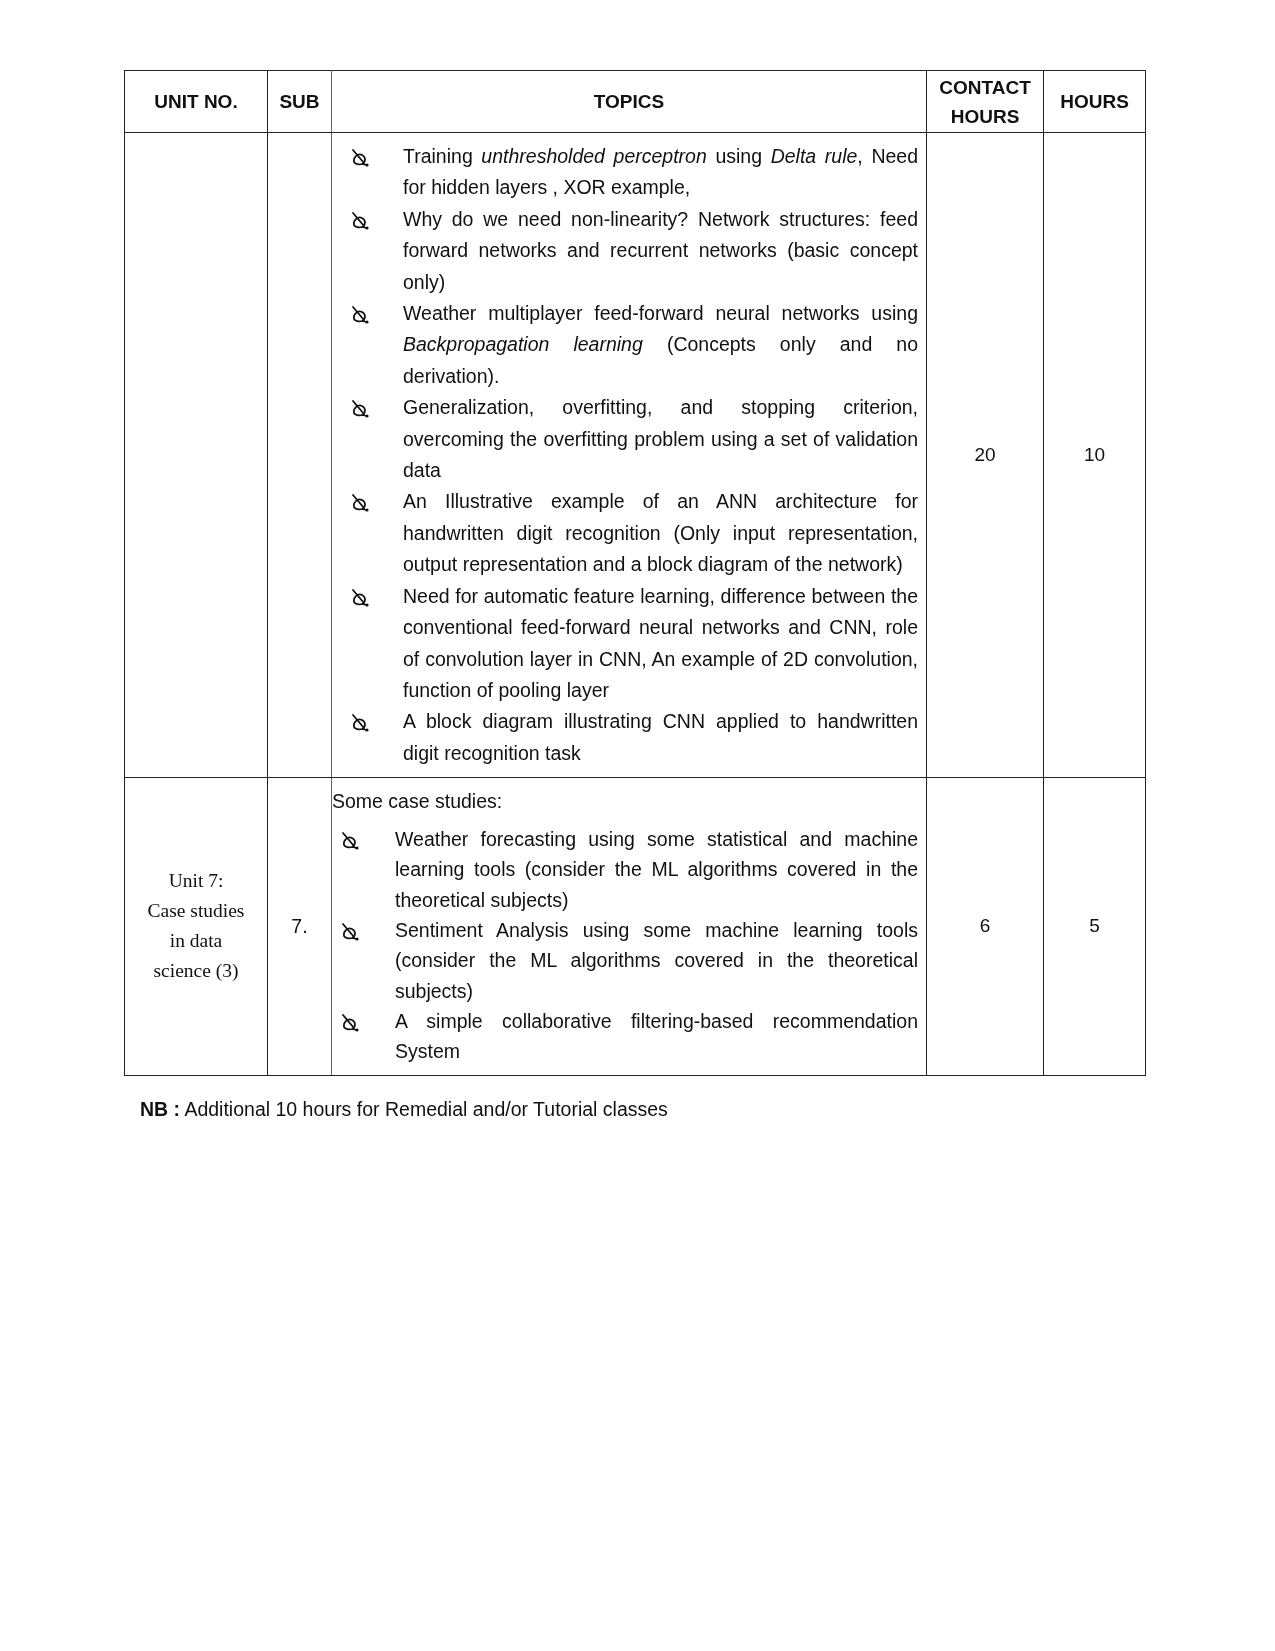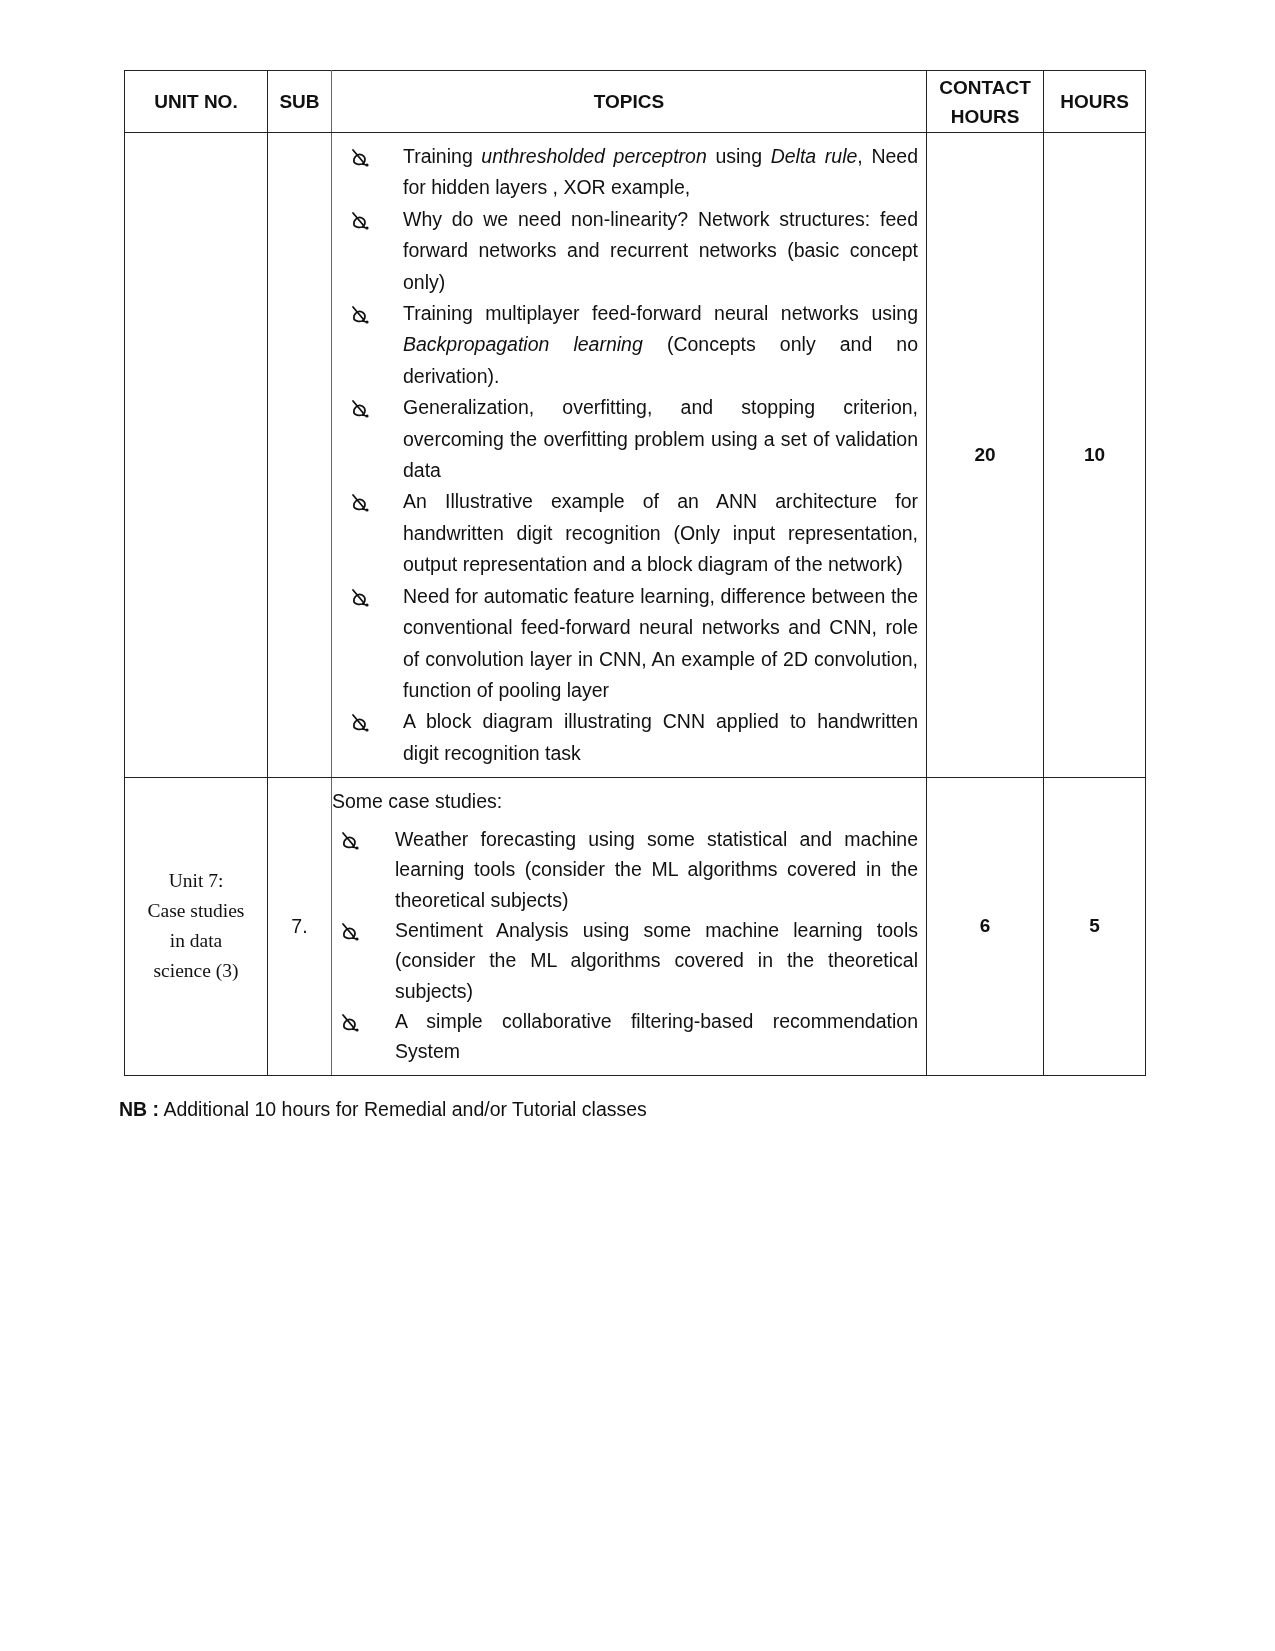--- a/index.html
+++ b/index.html
@@ -8,33 +8,33 @@
   .page { position: absolute; left: 0; top: 0; width: 1275px; height: 1651px; }
   table.syllabus { position: absolute; left: 124px; top: 70px; width: 1021px;
     border-collapse: collapse; table-layout: fixed; font-size: 19px; }
   table.syllabus th, table.syllabus td { border: 1.6px solid #222; padding: 0; vertical-align: middle; }
   table.syllabus td.sub, table.syllabus th.sub { border-left-color: #666; border-right-color: #666; }
   th { font-weight: bold; font-size: 19px; text-align: center; line-height: 29px; }
   tr.head { height: 62px; }
   tr.r1 { height: 644px; }
   tr.r2 { height: 273px; }
   td.center { text-align: center; }
-  td.bold { font-weight: bold; font-size: 19px; }
+  td.bold { font-weight: normal; font-size: 19px; }
   td.unit { text-align: center; line-height: 30px; font-size: 19.5px; font-family: Liberation Serif, serif; }
   td.topics { vertical-align: top; padding: 6px 10px 0 10px; }
   .topic-heading { font-size: 19.5px; line-height: 30px; padding-left: 0; }
   ul.bullets { list-style: none; margin: 8px; padding: 0; }
   ul.bullets li { position: relative; padding-left: 53px; text-align: justify;
     font-size: 19.5px; line-height: 31.4px; }
   ul.bullets.r2 li { line-height: 30.3px; padding-left: 55px; }
   ul.bullets.r1 { padding-left: 10px; }
   .bullet-icon { position: absolute; left: 0; top: 7px; width: 22px; height: 20px; }
   .bullet-icon svg { display: block; }
   em { font-style: italic; }
-  .nb { position: absolute; left: 119px; top: 1098px; font-size: 19.5px; }
+  .nb { position: absolute; left: 140px; top: 1098px; font-size: 19.5px; }
   .nb b { font-weight: bold; }
 </style>
 </head>
 <body>
 
 <div class="page">
   <table class="syllabus">
     <colgroup>
       <col style="width:143px">
       <col style="width:64px">
@@ -76,21 +76,21 @@
     <path d="M12 16 L17 17" stroke="#111" stroke-width="1.5" fill="none"></path>
   </svg>
 </span><span>Why do we need non-linearity? Network structures: feed forward networks and recurrent networks (basic concept only)</span></li>
               <li><span class="bullet-icon">
   <svg width="22" height="20" viewBox="0 0 22 20" xmlns="http://www.w3.org/2000/svg">
     <path d="M3 2 L14 15" stroke="#111" stroke-width="1.8" fill="none" stroke-linecap="round"></path>
     <path d="M4 14 C3 9, 8 5, 12 7 C16 9, 16 14, 12 16 C9 17, 5 16, 4 14 Z" stroke="#111" stroke-width="1.7" fill="none"></path>
     <circle cx="17" cy="17" r="1.6" fill="#111"></circle>
     <path d="M12 16 L17 17" stroke="#111" stroke-width="1.5" fill="none"></path>
   </svg>
-</span><span>Training multiplayer feed-forward neural networks using </span><em>Backpropagation learning</em><span> (Concepts only and no derivation).</span></li>
+</span><span>Weather multiplayer feed-forward neural networks using </span><em>Backpropagation learning</em><span> (Concepts only and no derivation).</span></li>
               <li><span class="bullet-icon">
   <svg width="22" height="20" viewBox="0 0 22 20" xmlns="http://www.w3.org/2000/svg">
     <path d="M3 2 L14 15" stroke="#111" stroke-width="1.8" fill="none" stroke-linecap="round"></path>
     <path d="M4 14 C3 9, 8 5, 12 7 C16 9, 16 14, 12 16 C9 17, 5 16, 4 14 Z" stroke="#111" stroke-width="1.7" fill="none"></path>
     <circle cx="17" cy="17" r="1.6" fill="#111"></circle>
     <path d="M12 16 L17 17" stroke="#111" stroke-width="1.5" fill="none"></path>
   </svg>
 </span><span>Generalization, overfitting, and stopping criterion, overcoming the overfitting problem using a set of validation data</span></li>
               <li><span class="bullet-icon">
   <svg width="22" height="20" viewBox="0 0 22 20" xmlns="http://www.w3.org/2000/svg">

